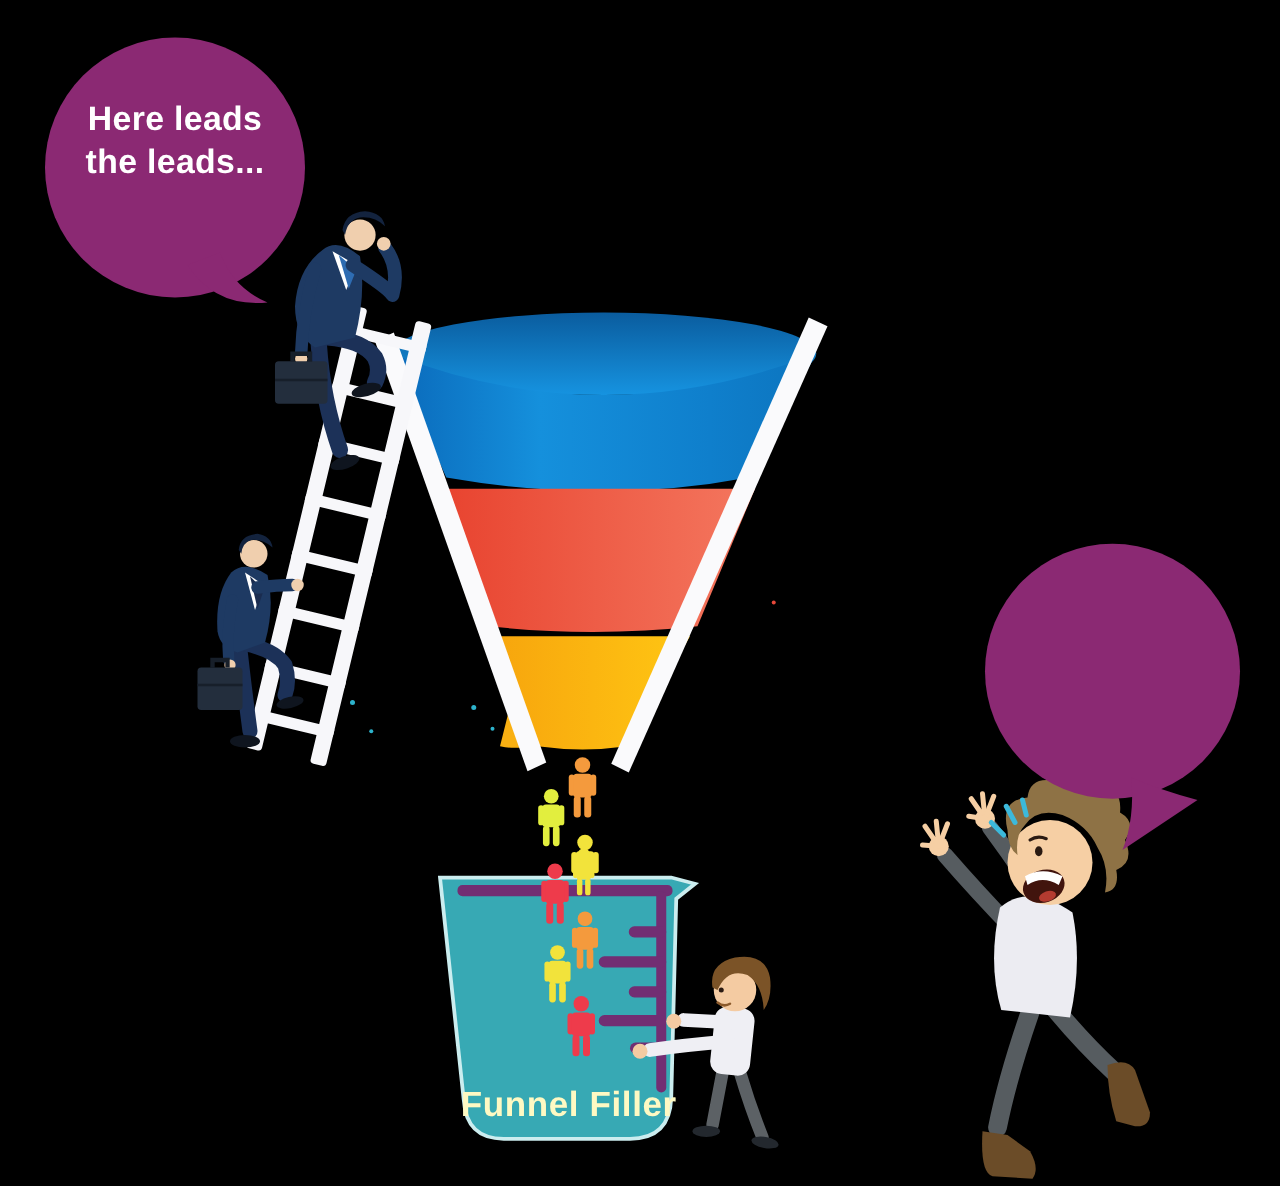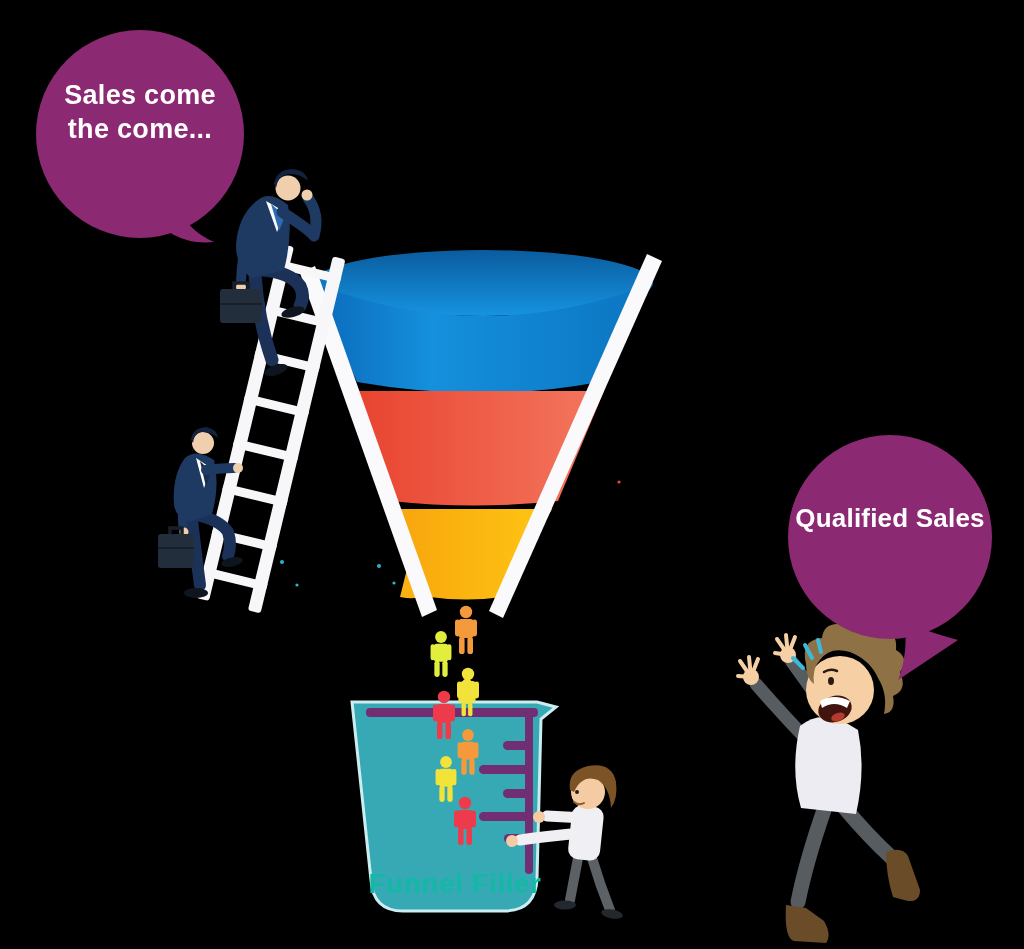--- a/index.html
+++ b/index.html
@@ -3,21 +3,21 @@
 <meta charset="utf-8">
 <style>
   html,body{margin:0;padding:0;background:#000;}
   .stage{position:relative;width:1024px;height:949px;background:#000;overflow:hidden;
          font-family:"Liberation Sans",sans-serif;}
   .stage svg{position:absolute;left:0;top:0;}
   .bubble-text{position:absolute;color:#fff;font-weight:bold;text-align:center;}
   .bubble-text.left{left:45px;top:78px;width:190px;font-size:27px;line-height:34px;letter-spacing:.3px;}
   .bubble-text.right{left:787px;top:502px;width:206px;font-size:26px;line-height:33px;letter-spacing:.2px;}
   .beaker-label{position:absolute;left:355px;top:868px;width:200px;text-align:center;
-                color:#14b8a6;font-weight:bold;font-size:28px;letter-spacing:.5px;}
+                color:#fef9c3;font-weight:bold;font-size:28px;letter-spacing:.5px;}
 </style>
 </head>
 <body>
 
 <div class="stage">
 
 <svg width="1024" height="949" viewBox="0 0 1024 949">
   <defs>
     <linearGradient id="gBlue" x1="0" y1="0" x2="1" y2="0">
       <stop offset="0" stop-color="#0A69BA"></stop>
@@ -199,23 +199,22 @@
     <path d="M150,212 Q172,246 214,242 Q186,230 176,202 Z"></path>
   </g>
 
   <g fill="#8B2973">
     <circle cx="890" cy="537" r="102"></circle>
     <path d="M905,622 Q908,655 898,680 Q928,660 958,640 Q928,632 905,622 Z"></path>
   </g>
 </svg>
 
 <div class="bubble-text left">
-  <div>Sales come</div>
-  <div>the come...</div>
+  <div>Here leads</div>
+  <div>the leads...</div>
 </div>
 
 <div class="bubble-text right">
-  <div>Qualified Sales</div>
 </div>
 
 <div class="beaker-label">Funnel Filler</div>
 
 </div>
 
 </body></html>

